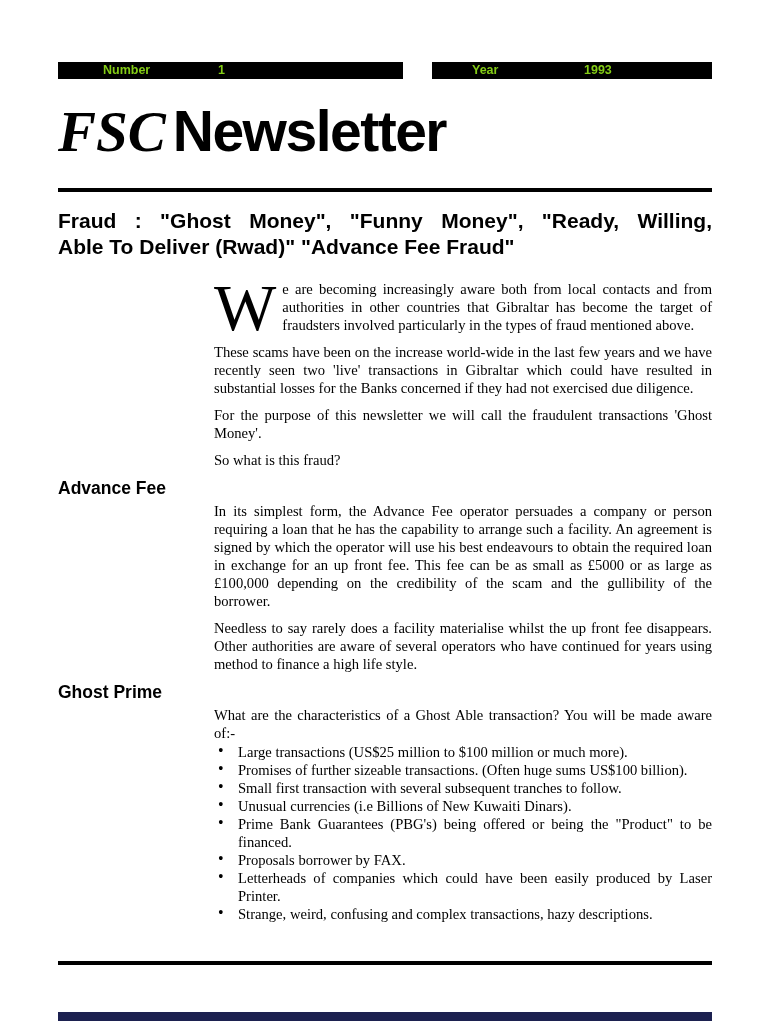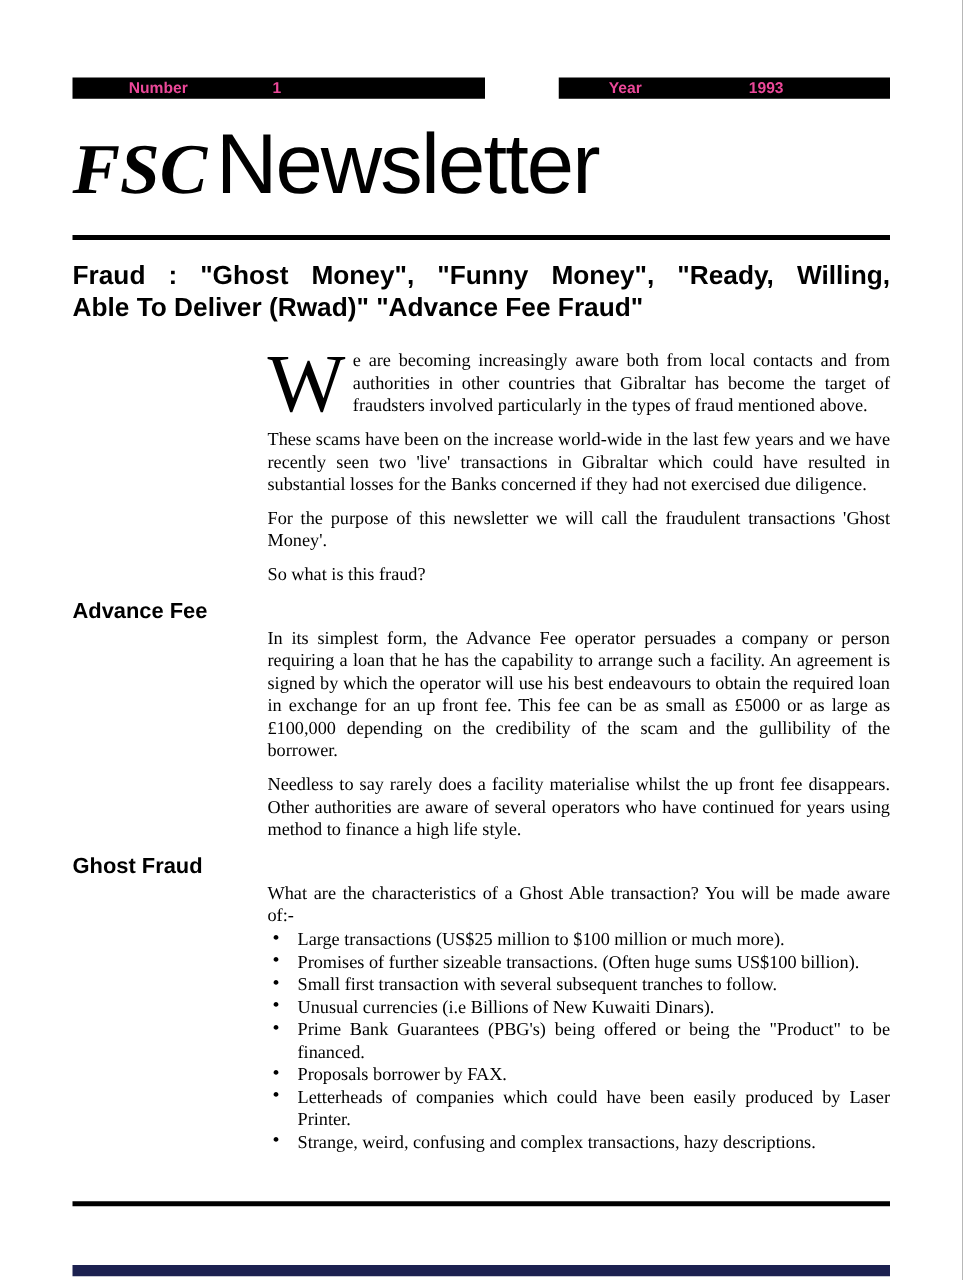--- a/index.html
+++ b/index.html
@@ -14,40 +14,40 @@
   }
   .inner { margin:0 58px; width:654px; }
 
   
   .top-bars {
     padding-top:62px;
     display:flex; justify-content:space-between;
   }
   .bar {
     position:relative; height:17px; background:#000;
-    color:#ec4899; font-family:"Liberation Sans", sans-serif;
-    font-weight:bold; font-size:12.5px;
+    color:#84cc16; font-family:"Liberation Sans", sans-serif;
+    font-weight:bold; font-size:12.5px;padding-left:15px;
   }
   .bar-number { width:330px; }
   .bar-year { width:265px; }
   .bar span { position:absolute; top:1px; white-space:nowrap; }
   .bar-number .lbl { left:45px; }
   .bar-number .val { left:160px; }
   .bar-year .lbl { left:40px; }
   .bar-year .val { left:152px; }
 
   
   .masthead { margin:21px 0 0 0; line-height:62px; height:62px; white-space:nowrap; }
   .masthead .serif-part {
     font-family:"Liberation Serif", serif; font-style:italic;
     font-size:57px; font-weight:700; letter-spacing:0;text-align:center;
   }
   .masthead .sans-part {
-    font-family:"Liberation Sans", sans-serif; font-weight:normal;
-    font-size:68px; letter-spacing:-1.5px; margin-left:7px;
+    font-family:"Liberation Sans", sans-serif; font-weight:bold;
+    font-size:57px; letter-spacing:-1.5px; margin-left:7px;
   }
   .rule { height:4px; background:#000; margin-top:26px; }
 
   
   .headline {
     margin:16px 0 0 0;
     font-family:"Liberation Sans", sans-serif; font-weight:bold;
     font-size:21px; line-height:26px;
   }
   .headline .hl1 { display:block; text-align:justify; text-align-last:justify; }
@@ -128,21 +128,21 @@
       <div id="sections">
   <div class="section">
     <div class="section-label">Advance Fee</div>
     <div class="section-content">
               <p class="para">In its simplest form, the Advance Fee operator persuades a company or person requiring a loan that he has the capability to arrange such a facility.  An agreement is signed by which the operator will use his best endeavours to obtain the required loan in exchange for an up front fee.  This fee can be as small as £5000 or as large as £100,000 depending on the credibility of the scam and the gullibility of the borrower.</p>
               <p class="para">Needless to say rarely does a facility materialise whilst the up front fee disappears.  Other authorities are aware of several operators who have continued for years using method to finance a high life style.</p>
             </div>
   </div>
 
   <div class="section">
-    <div class="section-label">Ghost Fraud</div>
+    <div class="section-label">Ghost Prime</div>
     <div class="section-content">
               <p class="para">What are the characteristics of a Ghost Able transaction?  You will be made aware of:-</p>
               <ul class="bullets">
                 <li>Large transactions (US$25 million  to $100 million or much more).</li>
                 <li>Promises of further sizeable transactions. (Often huge sums US$100 billion).</li>
                 <li>Small first transaction with several subsequent tranches to follow.</li>
                 <li>Unusual currencies (i.e Billions of New Kuwaiti Dinars).</li>
                 <li>Prime Bank Guarantees (PBG's) being offered or being the "Product" to be financed.</li>
                 <li>Proposals borrower by FAX.</li>
                 <li>Letterheads of companies which could have been easily produced by Laser Printer.</li>

